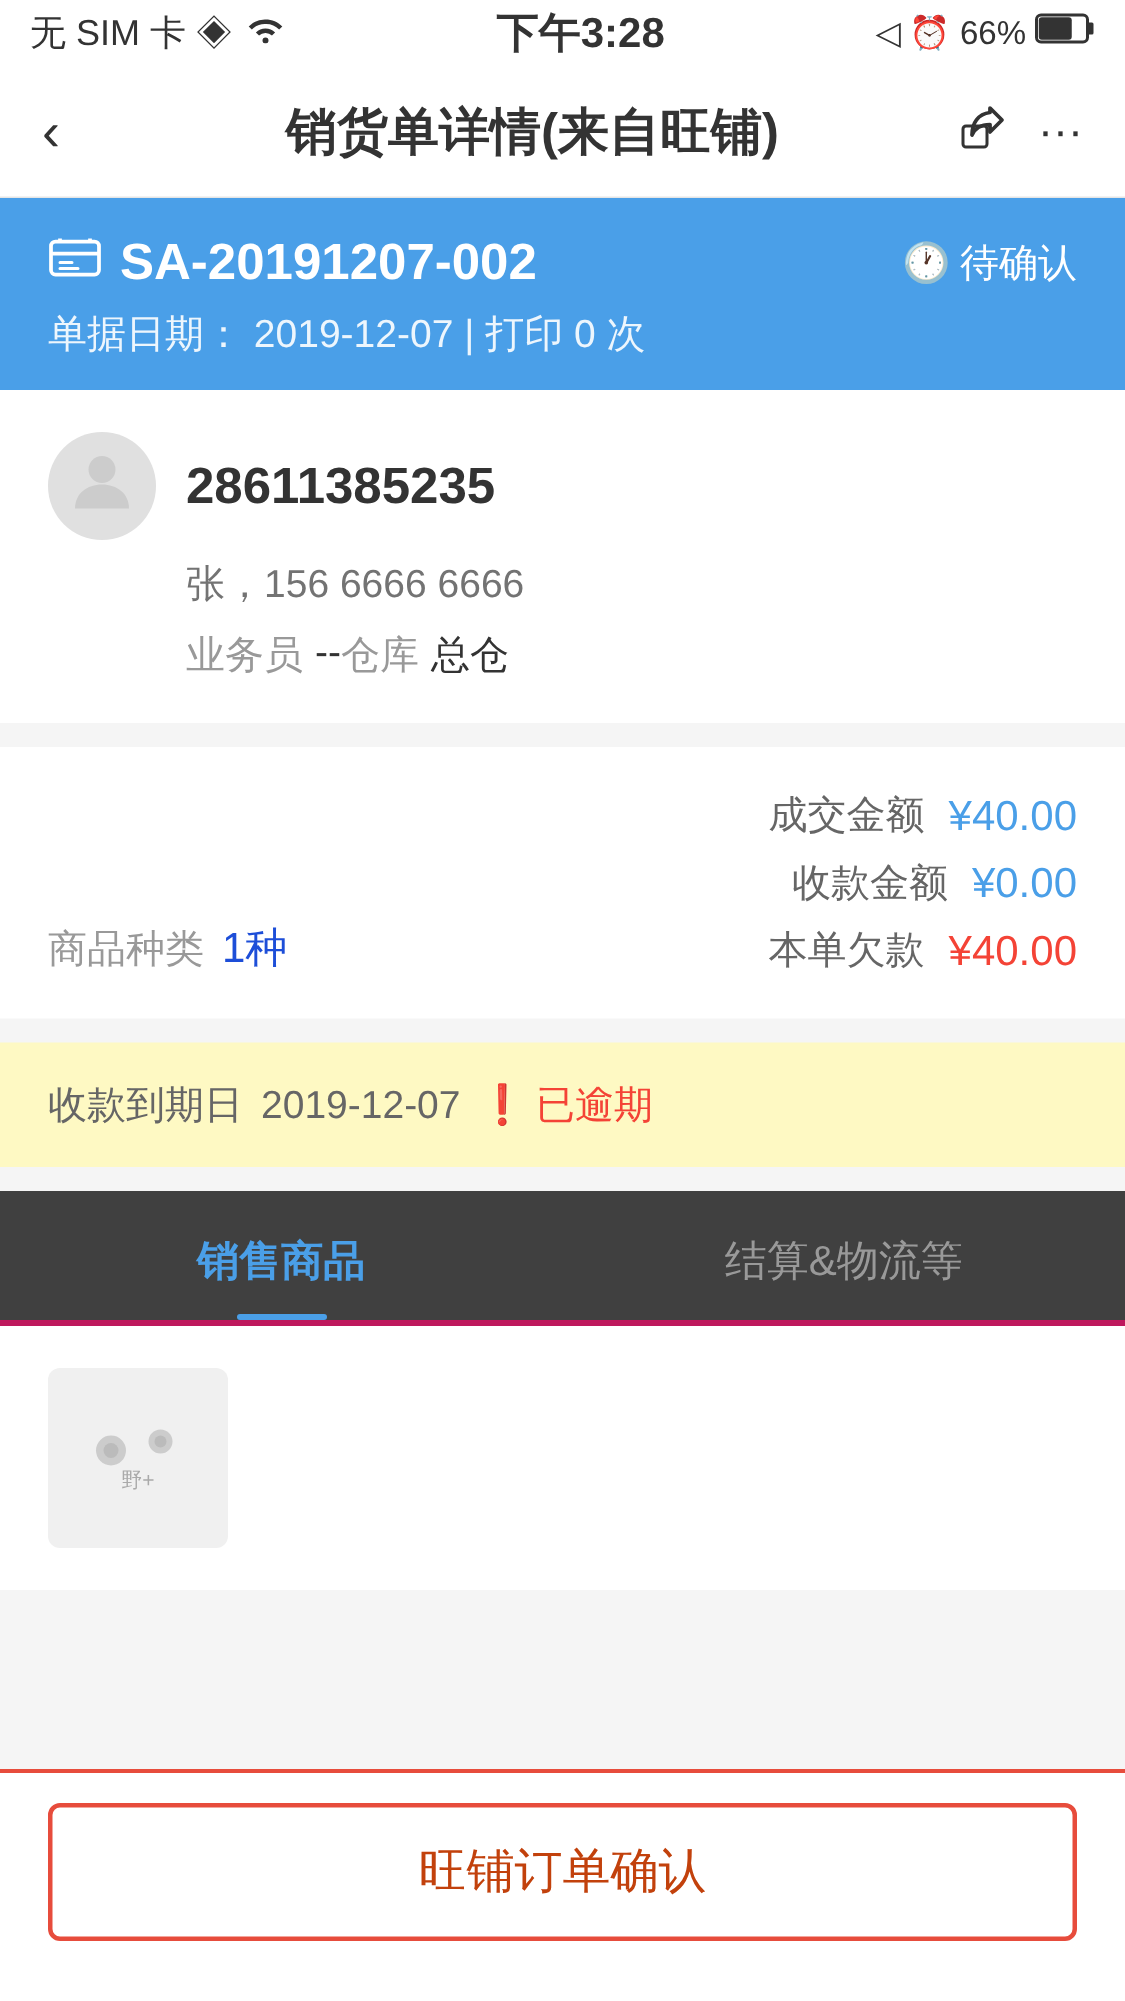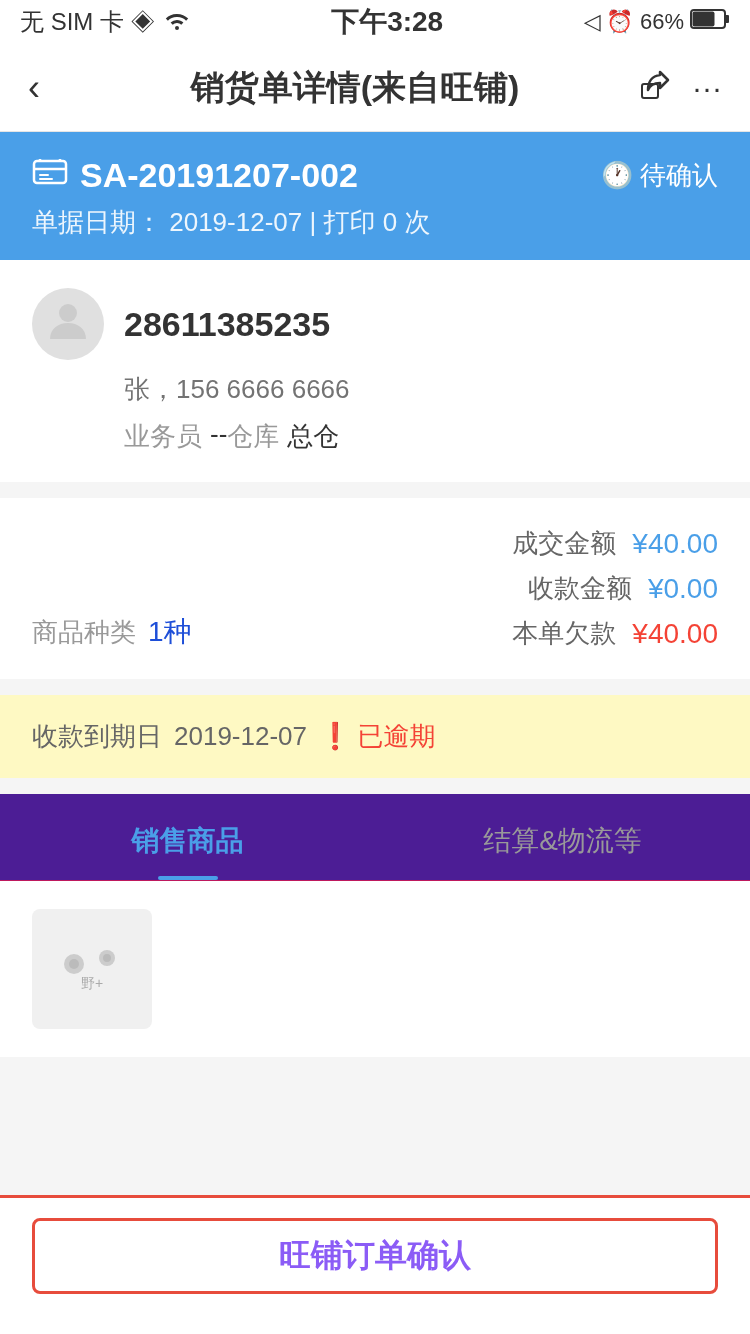--- a/index.html
+++ b/index.html
@@ -177,23 +177,23 @@
     .overdue-badge {
       display: flex;
       align-items: center;
       gap: 6px;
       color: #f44336;
       font-size: 26px;
     }
 
     
     .tabs-container {
-      background: #4c1d95;
-      display: flex;
-      border-bottom: 1px solid #be185d;
+      background: #404040;
+      display: flex;
+      border-bottom: 4px solid #be185d;
     }
     .tab {
       flex: 1;
       text-align: center;
       padding: 28px 0 20px;
       font-size: 28px;
       color: #999;
       cursor: pointer;
       position: relative;
     }
@@ -256,27 +256,27 @@
       position: fixed;
       bottom: 0;
       left: 0;
       width: 750px;
       background: #fff;
       padding: 20px 32px 40px;
       border-top: 3px solid #e74c3c;
     }
     .confirm-btn {
       width: 100%;
-      height: 76px;
+      height: 92px;
       background: #fff;
       border: 3px solid #e74c3c;
       border-radius: 8px;
       font-size: 32px;
-      color: #8b5cf6;
-      font-weight: 700;
+      color: #c2410c;
+      font-weight: 400;
       cursor: pointer;
       display: flex;
       align-items: center;
       justify-content: center;
     }
   </style>
 </head>
 <body>
 
 <div class="status-bar">

